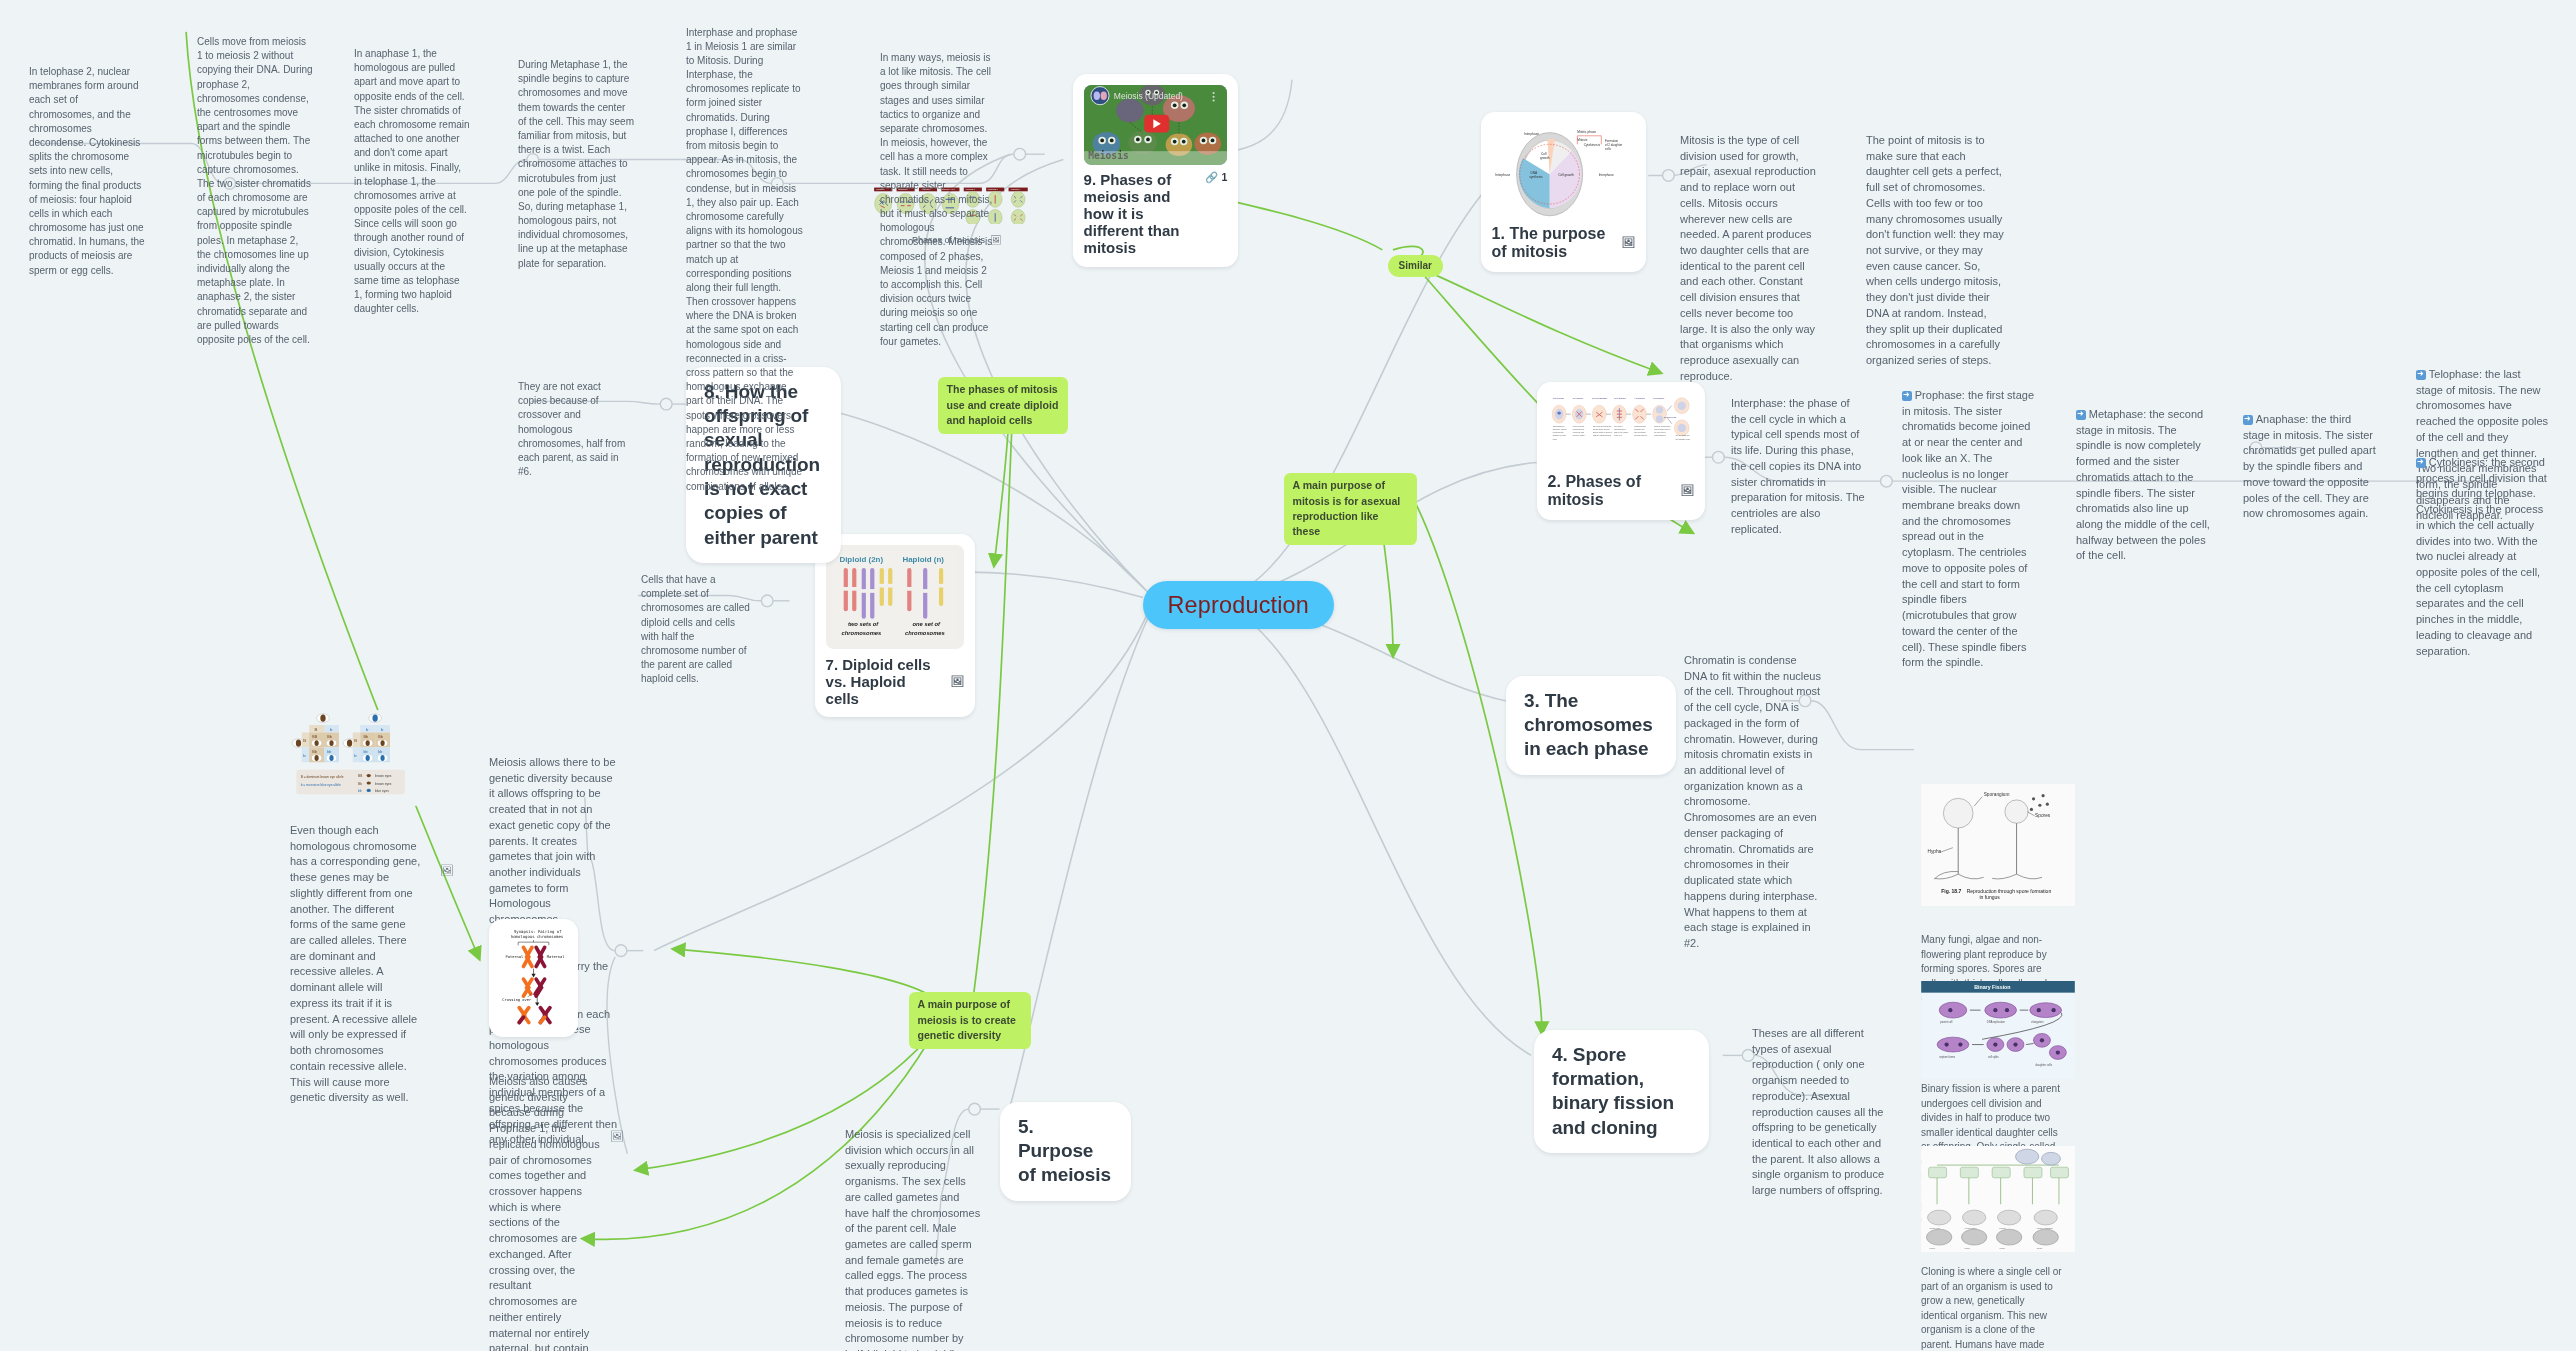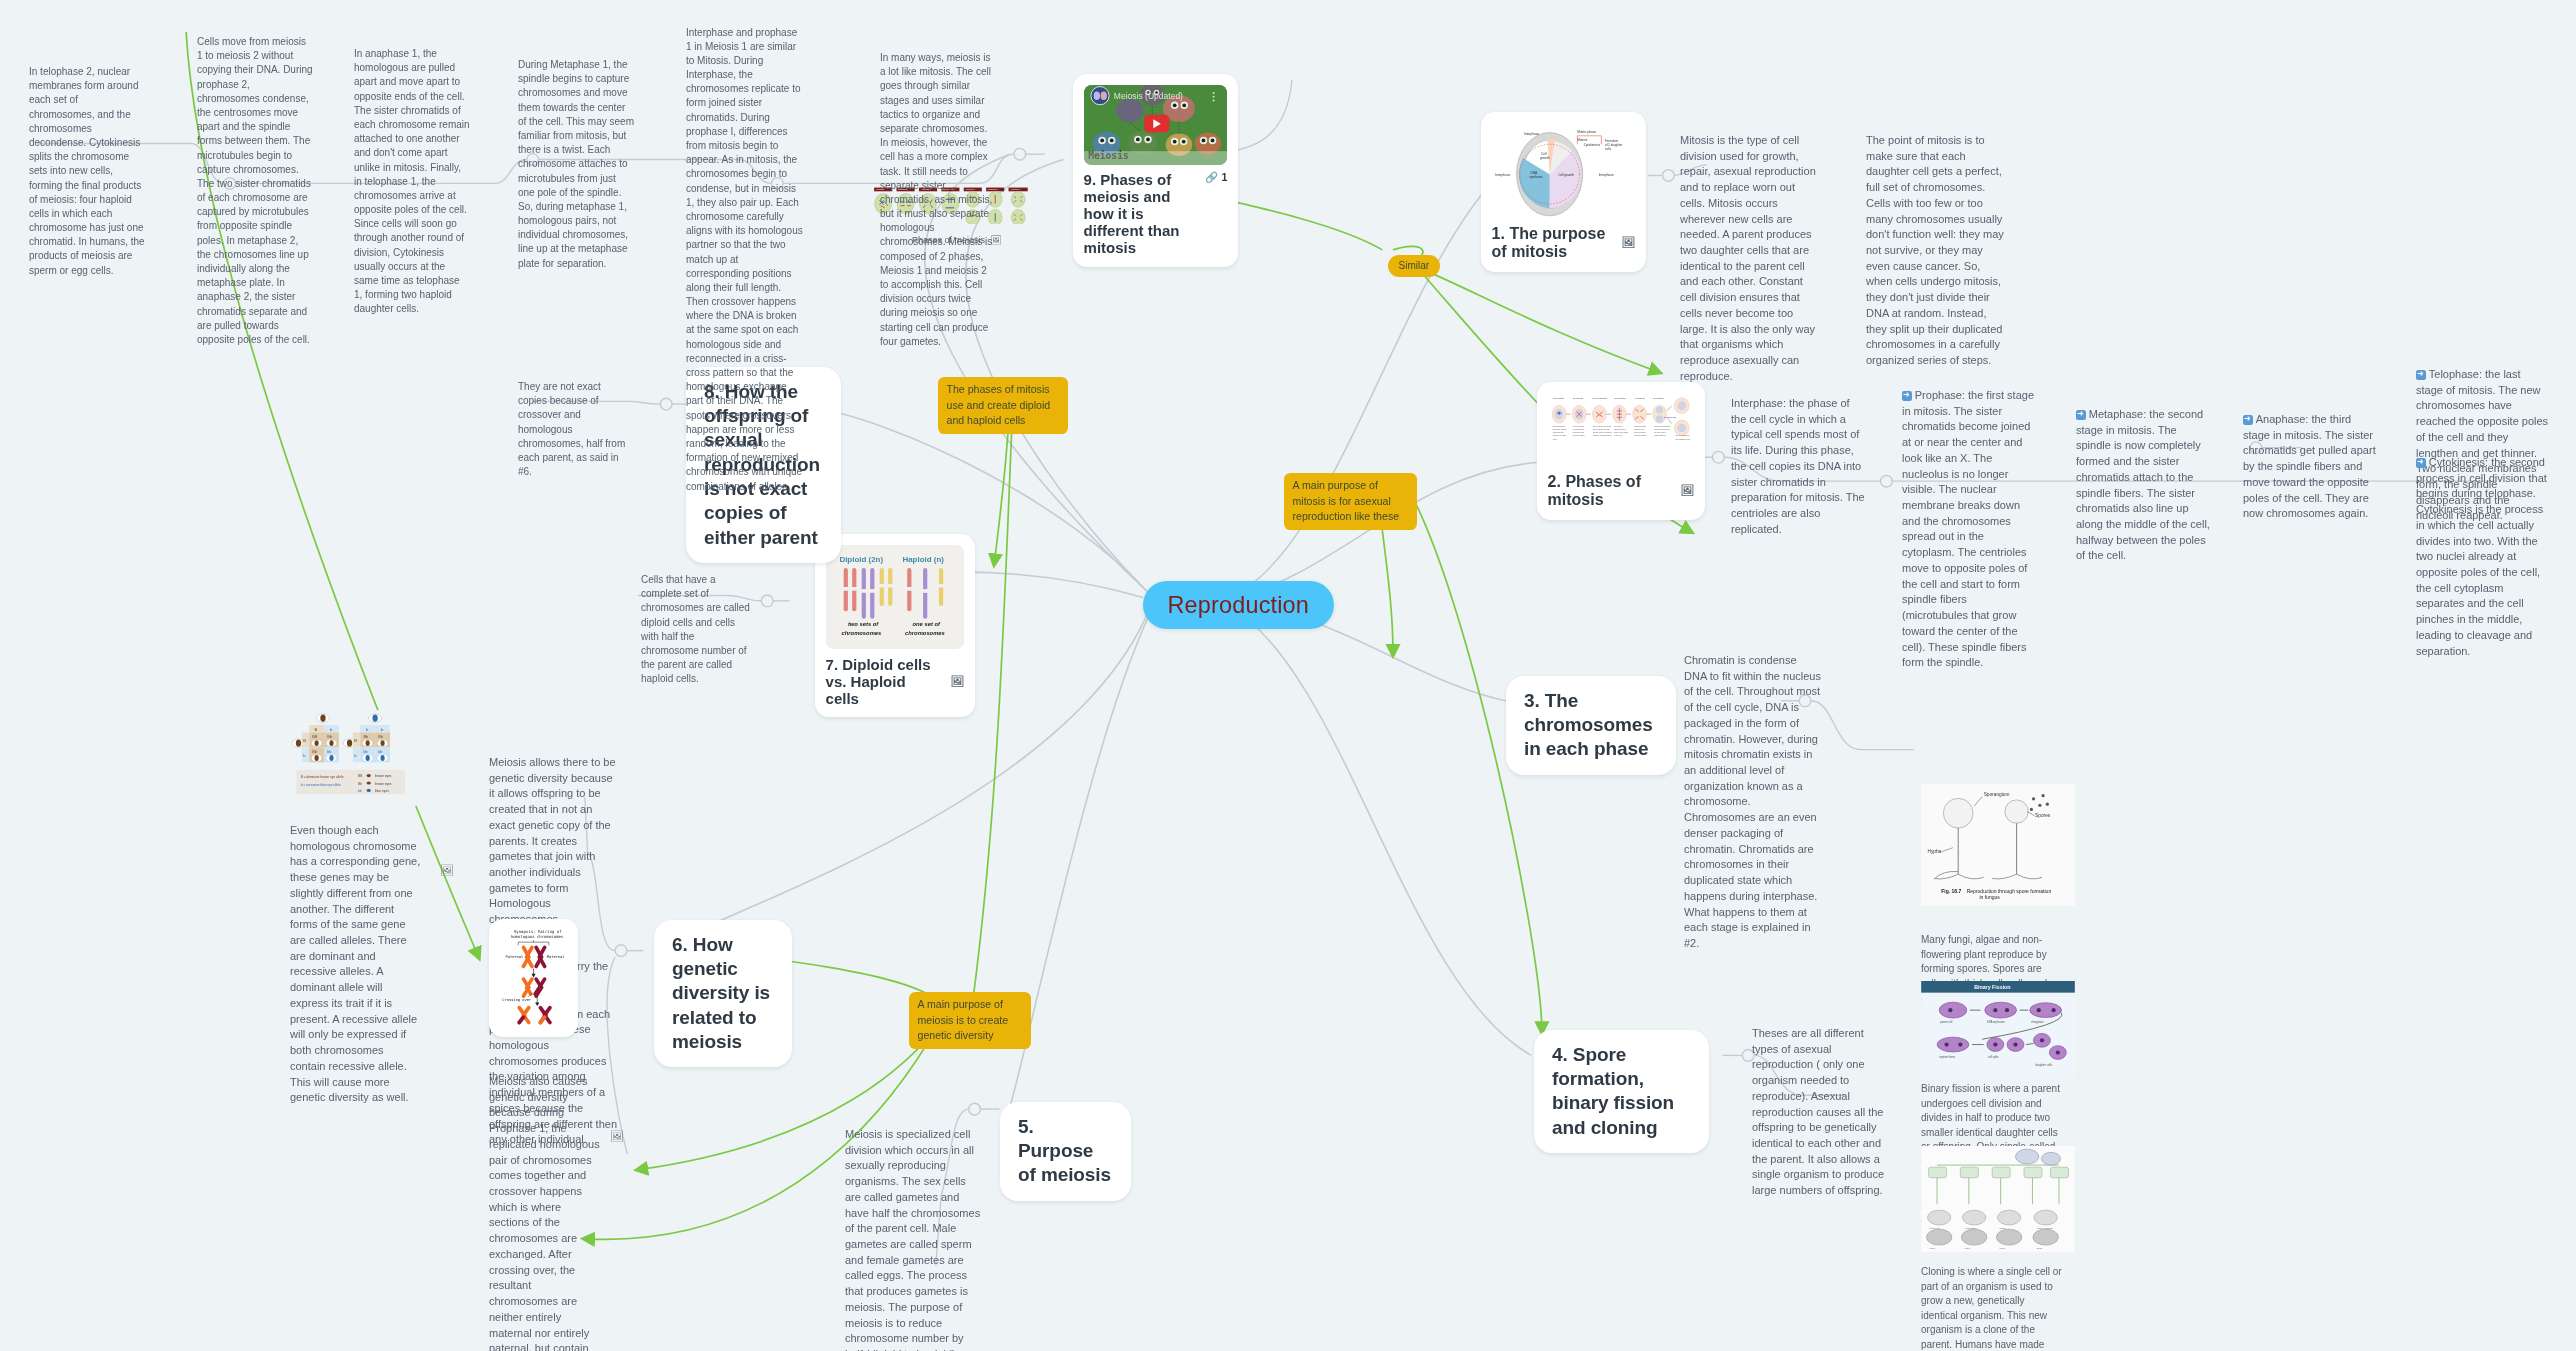--- a/index.html
+++ b/index.html
@@ -42,26 +42,27 @@
   .note {
     position:absolute;
     font-size:11px;
     line-height:1.43;
     color:#56626e;
     white-space:pre-wrap;
   }
   .note.small { font-size:10px; line-height:1.42; }
   .callout {
     position:absolute;
-    background:#eab308;
+    background:#bef264;
     color:#3c4a33;
     border-radius:6.4px;
     padding:5.3px 8.5px;
     font-size:10.6px;
     line-height:1.45;
+    font-weight:bold;
   }
   .callout.pill { border-radius:531px; padding:3.7px 10.6px; font-size:10px;}
   .imgcard {
     position:absolute;
     background:#fff;
     border-radius:14px;
     box-shadow:0 1.1px 3.7px rgba(40,60,80,.10);
     padding:10.6px;
   }
   .img-inner { border-radius:7.4px; overflow:hidden; display:block; }
@@ -435,23 +436,20 @@
     </g>
   </svg>
 </div>
 <div class="caption" style="left:1921px; top:1265px; width:141px;">Cloning is where a single cell or part of an organism is used to grow a new, genetically identical organism. This new organism is a clone of the parent. Humans have made cloning possible for animals that cannot naturally form clones themselves.</div>
 
 <div class="node" style="left:1000px; top:1102px; width:131px;">
   <div class="node-title">5. Purpose of meiosis</div>
 </div>
 <div class="note" style="left:845px; top:1127px; width:136px;">Meiosis is specialized cell division which occurs in all sexually reproducing organisms. The sex cells are called gametes and have half the chromosomes of the parent cell. Male gametes are called sperm and female gametes are called eggs. The process that produces gametes is meiosis. The purpose of meiosis is to reduce chromosome number by half (diploid to haploid) which occurs thanks to two consecutive cell divisions (meiosis I and meiosis II) so they can fuse with a different gender gamete and produce offspring with the same amount of chromosomes as each parent.</div>
 
-<div class="node" style="left:654px; top:920px; width:138px;">
-  <div class="node-title">6. How genetic diversity is related to meiosis</div>
-</div>
 <div class="note" style="left:489px; top:755px; width:132px;">Meiosis allows there to be genetic diversity because it allows offspring to be created that in not an exact genetic copy of the parents. It creates gametes that join with another individuals gametes to form Homologous chromosomes. Homologous chromosomes are corresponding (carry the code for the same characteristic) chromosomes from each parent. Having these homologous chromosomes produces the variation among individual members of a spices because the offspring are different then any other individual.</div>
 
 <div class="plainimg" style="left:290px; top:710px;">
   <svg width="133" height="96" viewBox="0 0 250 180">
     <rect width="250" height="180" fill="#eef3f5"></rect>
     <g>
       <ellipse cx="62" cy="15" rx="12" ry="8" fill="#fff" stroke="#bbb"></ellipse>
       <ellipse cx="62" cy="15" rx="5" ry="7" fill="#6b4422"></ellipse>
       <ellipse cx="160" cy="15" rx="12" ry="8" fill="#fff" stroke="#bbb"></ellipse>
       <ellipse cx="160" cy="15" rx="5" ry="7" fill="#2b6fae"></ellipse>

